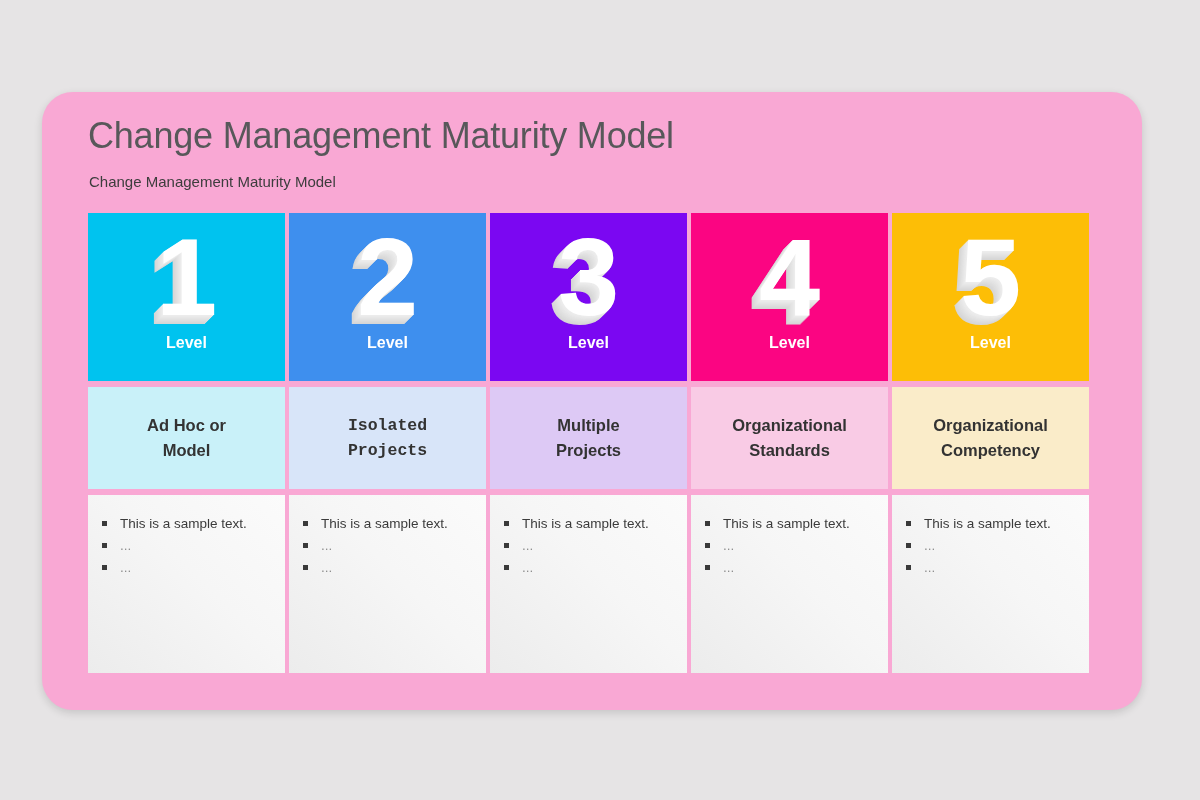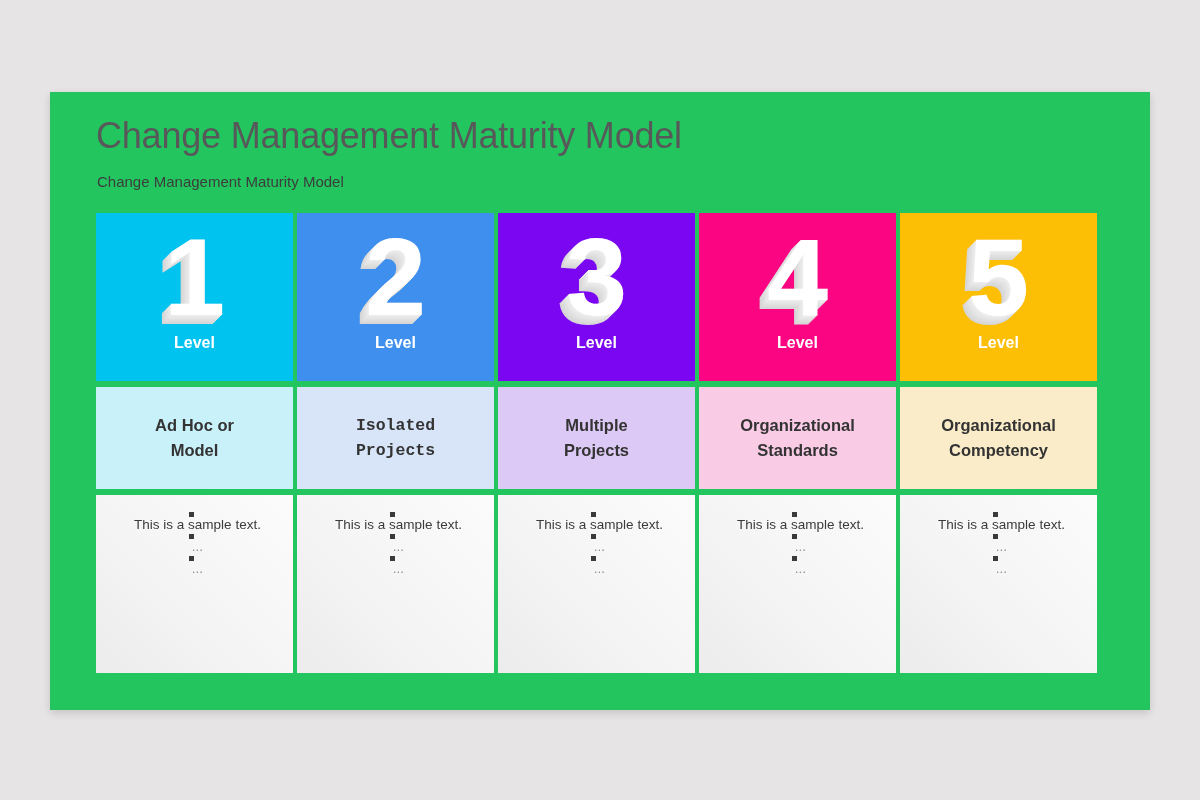--- a/index.html
+++ b/index.html
@@ -2,23 +2,24 @@
 <html><head>
 <meta charset="utf-8">
 <style>
   html,body{margin:0;padding:0;}
   body{
     width:1200px;height:800px;position:relative;overflow:hidden;
     background:#e6e4e5;
     font-family:"Liberation Sans", sans-serif;
   }
   .slide-card{
-    position:absolute;left:50px;top:92px;width:1100px;height:618px;
-    background:#22c55e;
+    position:absolute;left:42px;top:92px;width:1100px;height:618px;
+    background:#f9a8d4;
     box-shadow:0 3px 8px rgba(0,0,0,.14);
+    border-radius:31px;
   }
   .page-title{
     position:absolute;left:46px;top:24px;
     font-size:36px;line-height:40px;font-weight:400;color:#58585a;
     letter-spacing:-0.2px;white-space:nowrap;
   }
   .page-subtitle{
     position:absolute;left:47px;top:81px;
     font-size:15px;color:#3d3d3d;white-space:nowrap;
   }
@@ -47,21 +48,21 @@
     display:flex;flex-direction:column;align-items:center;justify-content:center;
     text-align:center;
     font-size:16.5px;line-height:25px;font-weight:700;color:#333333;
   }
   .bullets{
     margin-top:6px;height:178px;box-sizing:border-box;
     background:linear-gradient(45deg,#ececec 0%,#f6f6f6 55%,#fbfbfb 100%);
     padding:17px 8px 0 14px;
   }
   .bullet-item{
-    height:22px;display:flex;align-items:center;flex-direction:column;
+    height:22px;display:flex;align-items:center;
   }
   .sq{
     width:5px;height:5px;background:#3a3a3a;flex:none;margin-right:13px;
   }
   .bt{
     font-size:13.5px;color:#3b3b3b;white-space:nowrap;
   }
   .bullet-item:not(:first-child) .bt{color:#8f8f8f;}
 </style>
 </head>

